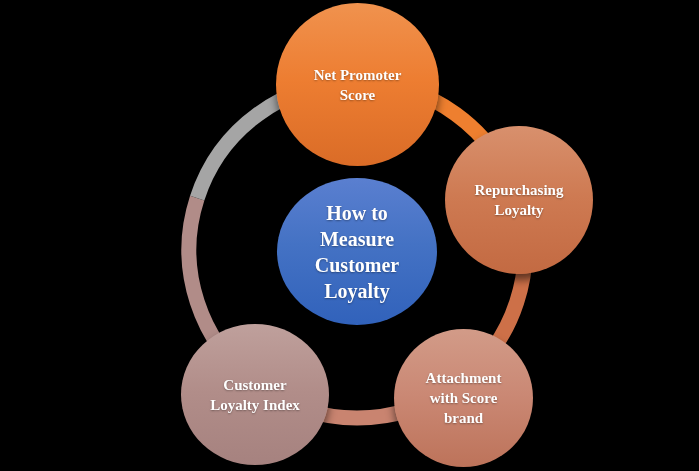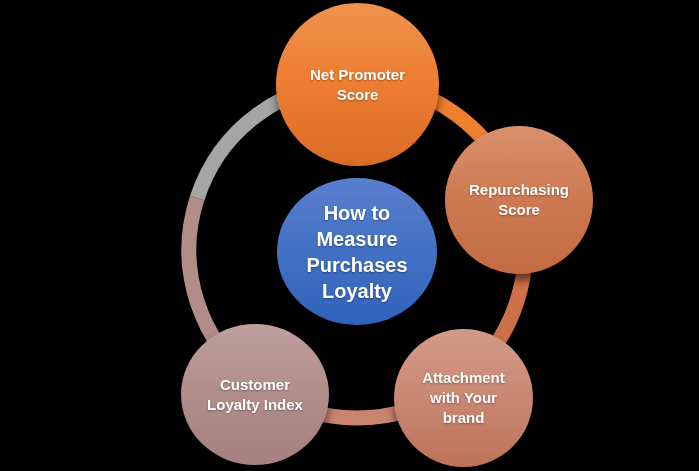--- a/index.html
+++ b/index.html
@@ -2,21 +2,21 @@
 <html><head>
 <meta charset="utf-8">
 <style>
   html, body { margin: 0; padding: 0; background: #000; }
   .stage {
     position: relative;
     width: 699px;
     height: 471px;
     background: #000;
     overflow: hidden;
-    font-family: Liberation Sans, sans-serif;
+    font-family: Liberation Serif, serif;
   }
   .ring {
     position: absolute;
     left: 0; top: 0;
     width: 699px; height: 471px;
   }
   .ring path {
     fill: none;
     stroke-width: 15;
     stroke-linecap: butt;
@@ -85,35 +85,35 @@
     <path class="seg4" d="M 197.2 198.1 A 168 168 0 0 1 357 82"></path>
   </svg>
 
   <div class="node outer sheen n-nps">
     <span class="label">Net Promoter
 Score</span>
   </div>
 
   <div class="node outer sheen n-repurchasing">
     <span class="label">Repurchasing
-Score</span>
+Loyalty</span>
   </div>
 
   <div class="node outer sheen n-attachment">
     <span class="label">Attachment
-with Your
+with Score
 brand</span>
   </div>
 
   <div class="node outer sheen n-cli">
     <span class="label">Customer
 Loyalty Index</span>
   </div>
 
 
   <div class="node hub sheen n-hub">
     <span class="label">How to
 Measure
-Purchases
+Customer
 Loyalty</span>
   </div>
 
 </div>
 
 </body></html>

